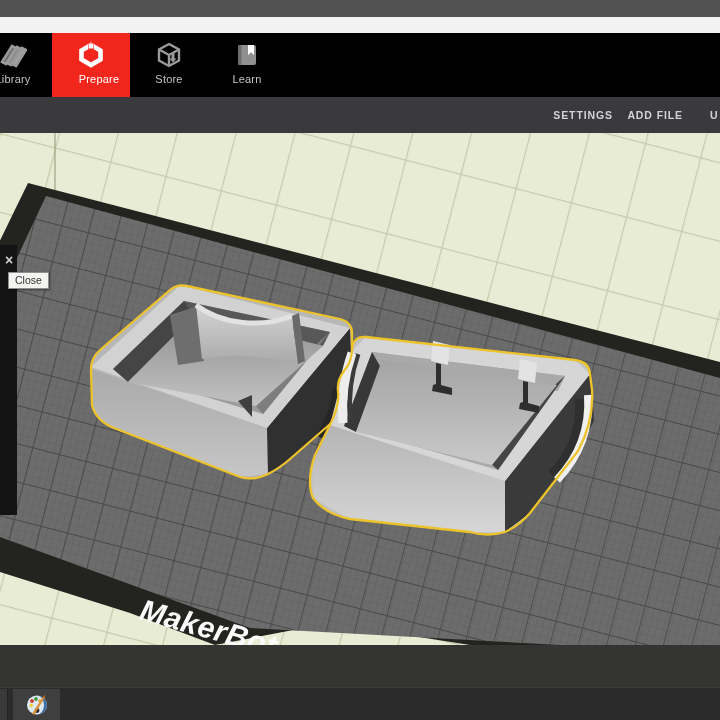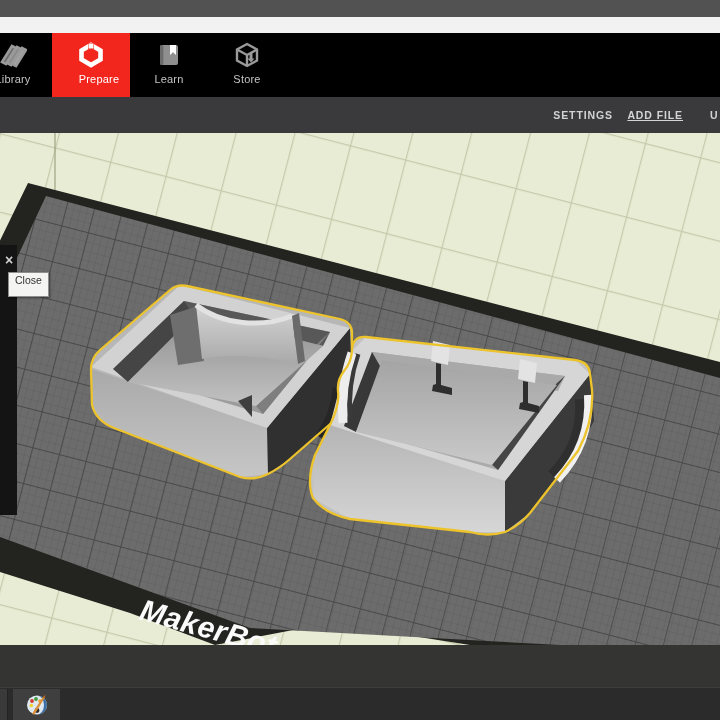--- a/index.html
+++ b/index.html
@@ -27,21 +27,21 @@
   }
   
   .viewport{position:absolute;left:0;top:133px;width:720px;height:512px;overflow:hidden;background:#e9ecd4;}
   .sidestrip{position:absolute;left:0;top:112px;width:17px;height:270px;background:#141414;}
   .closex{
     position:absolute;left:1px;top:119px;width:16px;height:16px;color:#d2d2d2;font-size:14px;
     line-height:16px;text-align:center;cursor:pointer;font-weight:bold;
   }
   .tooltip{
     position:absolute;left:8px;top:139px;background:#f4f4f2;border:1px solid #8f8f8f;
-    color:#333;font-size:10.5px;padding:1px 6px 10px 6px;box-shadow:1px 1px 2px rgba(0,0,0,.45);
+    color:#333;font-size:10.5px;padding:1px 6px 2px 6px;box-shadow:1px 1px 2px rgba(0,0,0,.45);
     white-space:nowrap;
   }
   
   .statusbar{position:absolute;left:0;top:645px;width:720px;height:42px;background:#343433;}
   .taskbar{position:absolute;left:0;top:687px;width:720px;height:33px;background:#2b2b2b;border-top:1px solid #3d3d3d;box-sizing:border-box;}
   .tb-sliver{position:absolute;left:0;top:1px;width:7px;height:32px;background:#3a3a3a;border-right:1px solid #232323;}
   .tb-app{position:absolute;left:13px;top:1px;width:47px;height:32px;background:#3f3f3f;display:flex;align-items:center;justify-content:center;}
 </style>
 </head>
 <body>
@@ -65,41 +65,41 @@
     <div class="navtab active">
       <svg class="navicon" viewBox="0 0 28 26">
         <polygon points="14,3 23.5,8.5 23.5,17.5 14,23 4.5,17.5 4.5,8.5" fill="none" stroke="#ffffff" stroke-width="4.6"></polygon>
         <rect x="11" y="1" width="6" height="6" fill="#f2261c"></rect>
         <rect x="11.5" y="1.5" width="5" height="5" fill="#ffffff"></rect>
       </svg>
       <span class="nlabel">Prepare</span>
     </div>
     <div class="navtab">
       <svg class="navicon" viewBox="0 0 28 26">
+        <g fill="none" stroke="#9a9a9a" stroke-width="2.4">
+          <polygon points="14,2 24,7.5 24,18.5 14,24 4,18.5 4,7.5"></polygon>
+          <path d="M4 7.5 L14 13 L24 7.5 M14 13 L14 24"></path>
+        </g>
+        <path d="M17.5 12 L17.5 17.5 L15.5 17.5 L19 21.5 L22.5 17.5 L20.5 17.5 L20.5 12 Z" fill="#9a9a9a" transform="translate(-1,-1)"></path>
+      </svg>
+      <span class="nlabel">Store</span>
+    </div>
+    <div class="navtab">
+      <svg class="navicon" viewBox="0 0 28 26">
         <rect x="5" y="3" width="18" height="20" rx="2" fill="#8f8f8f"></rect>
         <rect x="5" y="3" width="3.4" height="20" rx="1.5" fill="#6c6c6c"></rect>
         <path d="M15 3 L15 13 L18 10.2 L21 13 L21 3 Z" fill="#ffffff"></path>
       </svg>
       <span class="nlabel">Learn</span>
     </div>
-    <div class="navtab">
-      <svg class="navicon" viewBox="0 0 28 26">
-        <g fill="none" stroke="#9a9a9a" stroke-width="2.4">
-          <polygon points="14,2 24,7.5 24,18.5 14,24 4,18.5 4,7.5"></polygon>
-          <path d="M4 7.5 L14 13 L24 7.5 M14 13 L14 24"></path>
-        </g>
-        <path d="M17.5 12 L17.5 17.5 L15.5 17.5 L19 21.5 L22.5 17.5 L20.5 17.5 L20.5 12 Z" fill="#9a9a9a" transform="translate(-1,-1)"></path>
-      </svg>
-      <span class="nlabel">Store</span>
-    </div>
   </div>
 
   <div class="menubar">
     <span class="menuitem" style="right:107px;text-align:center;">SETTINGS</span>
-    <span class="menuitem" style="right:37px;text-decoration:underline;">ADD FILE</span>
+    <span class="menuitem" style="right:37px;">ADD FILE</span>
     <span class="menuitem" style="left:710px;">U</span>
   </div>
 
   <div class="viewport">
     <svg width="720" height="512" viewBox="0 0 720 512">
       <defs>
         <pattern id="floorGrid" width="57" height="76" patternUnits="userSpaceOnUse" patternTransform="rotate(14.5)">
           <path d="M0 0.6 H57 M0.6 0 V76" stroke="#c5caac" stroke-width="1.3" fill="none"></path>
         </pattern>
         <pattern id="plateGrid" width="27.5" height="37" patternUnits="userSpaceOnUse" patternTransform="rotate(14.5)">

